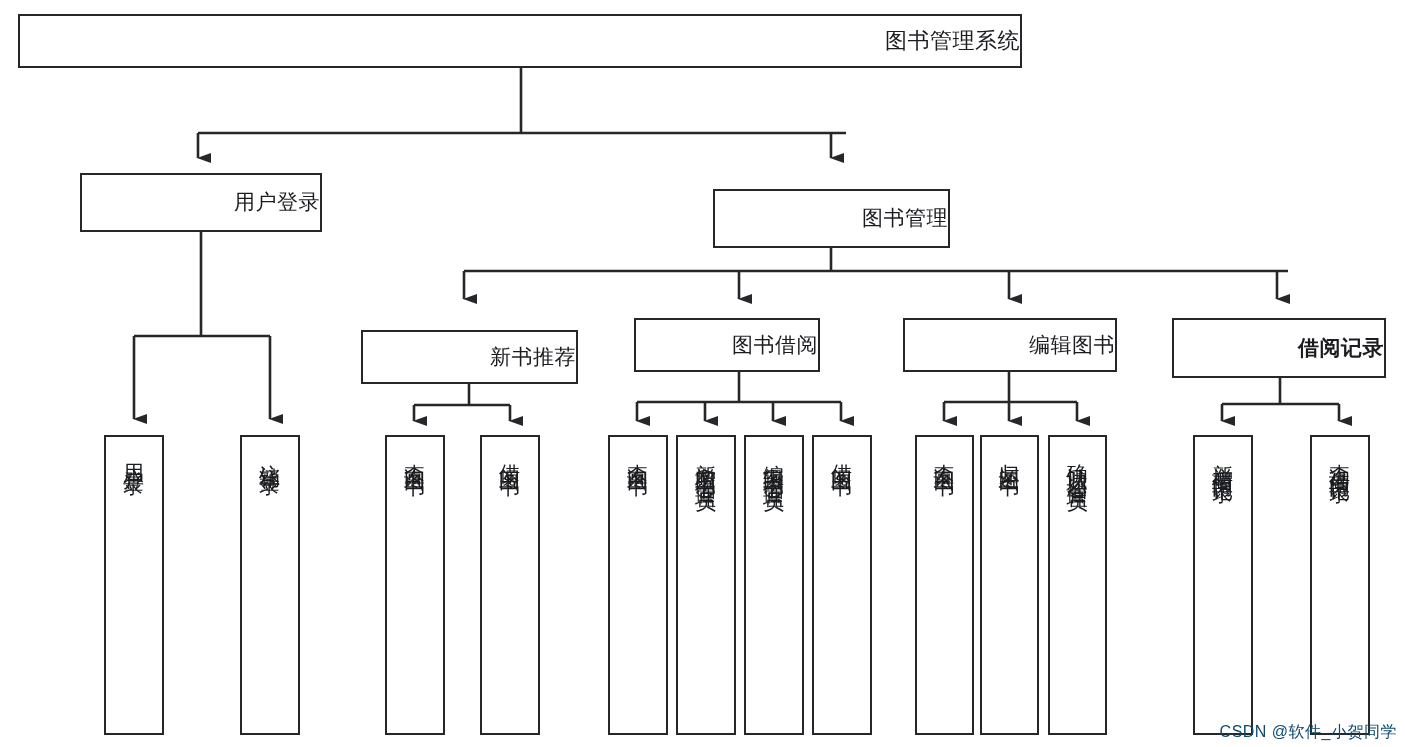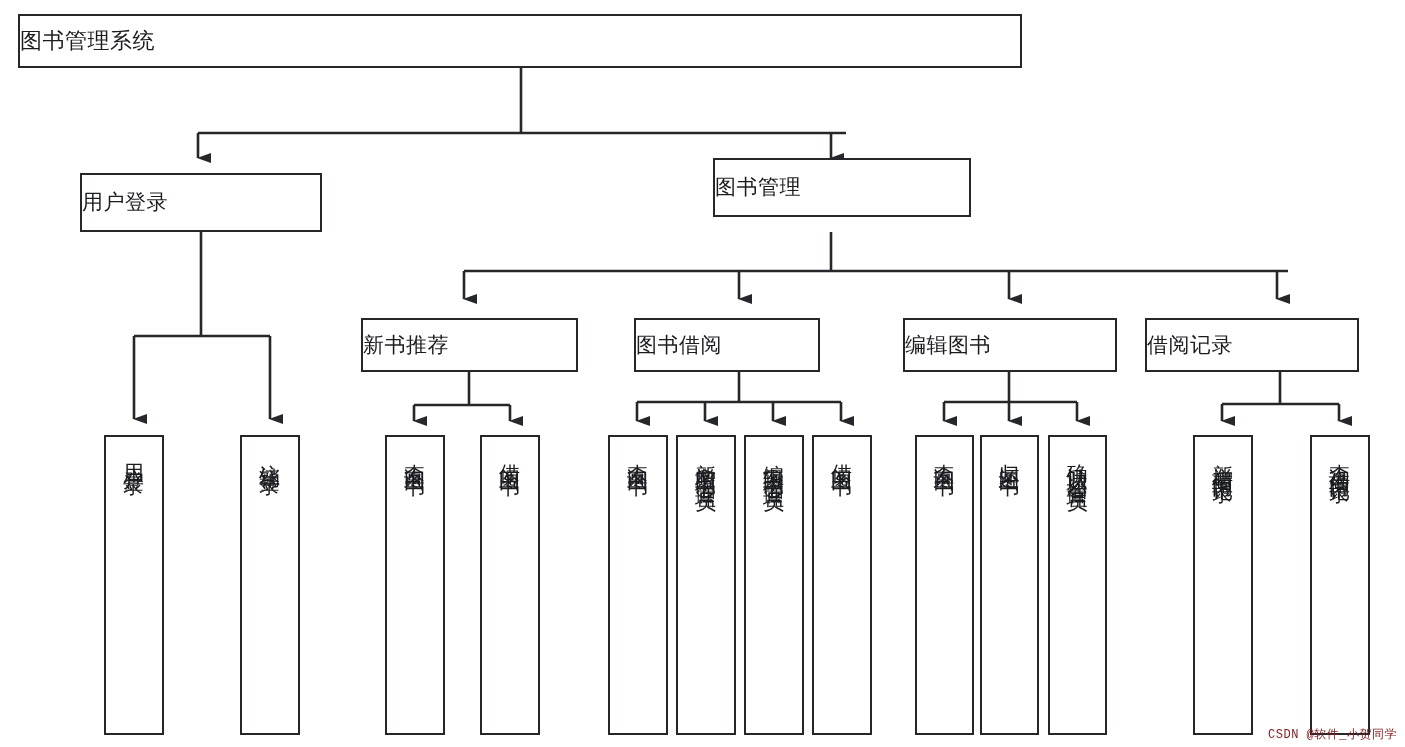--- a/index.html
+++ b/index.html
@@ -26,21 +26,21 @@
     height: 747px;
     pointer-events: none;
   }
   .node {
     position: absolute;
     box-sizing: border-box;
     background: #ffffff;
     border: 2px solid #26272b;
     display: flex;
     align-items: center;
-    justify-content: flex-start;
+    justify-content: flex-end;
     color: #1b1c1f;
   }
   .node .label {
     display: block;
     text-align: center;
     line-height: 1.28;
     letter-spacing: 0.5px;
     white-space: nowrap;
   }
   
@@ -61,25 +61,25 @@
     text-orientation: upright;
     font-size: 21px;
     line-height: 1;
     letter-spacing: 4px;
     white-space: nowrap;
   }
   .watermark {
     position: absolute;
     right: 8px;
     bottom: 4px;
-    font-size: 12px;
-    color: #7f1d1d;
+    font-size: 16px;
+    color: #0c4a6e;
     letter-spacing: 0.5px;
     white-space: nowrap;
-    font-family: Liberation Mono, monospace;
+    font-family: Liberation Sans, sans-serif;
   }
 </style>
 </head>
 <body>
 
 <div id="canvas">
 
   <svg class="wires" viewBox="0 0 1405 747" xmlns="http://www.w3.org/2000/svg">
     <defs>
       <marker id="arrow" viewBox="0 0 12 14" refX="6" refY="13" markerWidth="12" markerHeight="14" orient="auto-start-reverse" markerUnits="userSpaceOnUse">
@@ -130,34 +130,34 @@
     </g>
   </svg>
 
   <div class="node h root" style="left:18px; top:14px; width:1004px; height:54px;">
     <span class="label">图书管理系统</span>
   </div>
 
   <div class="node h" style="left:80px; top:173px; width:242px; height:59px;">
     <span class="label">用户登录</span>
   </div>
-  <div class="node h" style="left:713px; top:158px; width:258px; height:59px;">
+  <div class="node h" style="left:713px; top:189px; width:237px; height:59px;">
     <span class="label">图书管理</span>
   </div>
 
-  <div class="node h" style="left:361px; top:318px; width:217px; height:54px;">
+  <div class="node h" style="left:361px; top:330px; width:217px; height:54px;">
     <span class="label">新书推荐</span>
   </div>
   <div class="node h" style="left:634px; top:318px; width:186px; height:54px;">
     <span class="label">图书借阅</span>
   </div>
   <div class="node h" style="left:903px; top:318px; width:214px; height:54px;">
     <span class="label">编辑图书</span>
   </div>
-  <div class="node h" style="left:1145px; top:318px; width:214px; height:54px;">
+  <div class="node h" style="left:1172px; top:318px; width:214px; height:60px;font-weight:bold;">
     <span class="label">借阅记录</span>
   </div>
 
   <div class="node v" style="left:104px; top:435px; width:60px; height:300px;">
     <span class="label">用户登录</span>
   </div>
   <div class="node v" style="left:240px; top:435px; width:60px; height:300px;">
     <span class="label">注销登录</span>
   </div>
 

